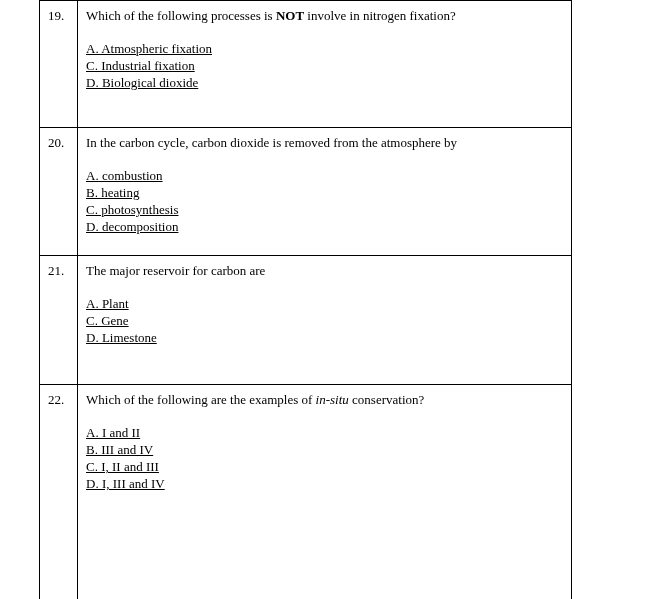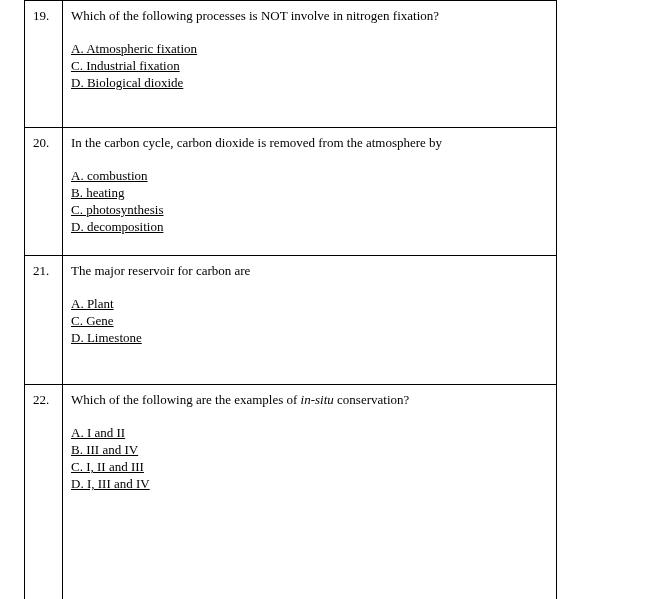--- a/index.html
+++ b/index.html
@@ -12,21 +12,21 @@
     width: 661px;
     height: 599px;
     background: #ffffff;
     overflow: hidden;
     font-family: "Liberation Serif", "DejaVu Serif", serif;
     font-size: 13px;
     color: #000000;
   }
   .question-table {
     position: absolute;
-    left: 24px;
+    left: 39px;
     top: 0;
     width: 533px;
     height: 599px;
     border-top: 1px solid #000;
     border-left: 1px solid #000;
     border-right: 1px solid #000;
     box-sizing: border-box;
     display: flex;
     flex-direction: column;
   }
@@ -55,21 +55,21 @@
   .stem, .line, .num-cell {
     line-height: 17px;
   }
   .block {
     margin-top: 16px;
   }
   .line {
     white-space: pre-wrap;
     text-decoration: underline;
   }
-  .stem span[data-name="stem-bold-text"] { font-weight: normal; }
+  .stem span[data-name="stem-bold-text"] { font-weight: bold; }
   .stem span[data-name="stem-italic-text"] { font-style: italic; }
 </style>
 </head>
 <body>
 
 <div class="sheet" data-name="exam-page">
   <div class="question-table" data-name="question-table">
       <div class="q-row" data-name="question-row">
         <div class="num-cell" data-name="question-number-cell"><span data-name="question-number">19.</span></div>
         <div class="body-cell" data-name="question-body">

